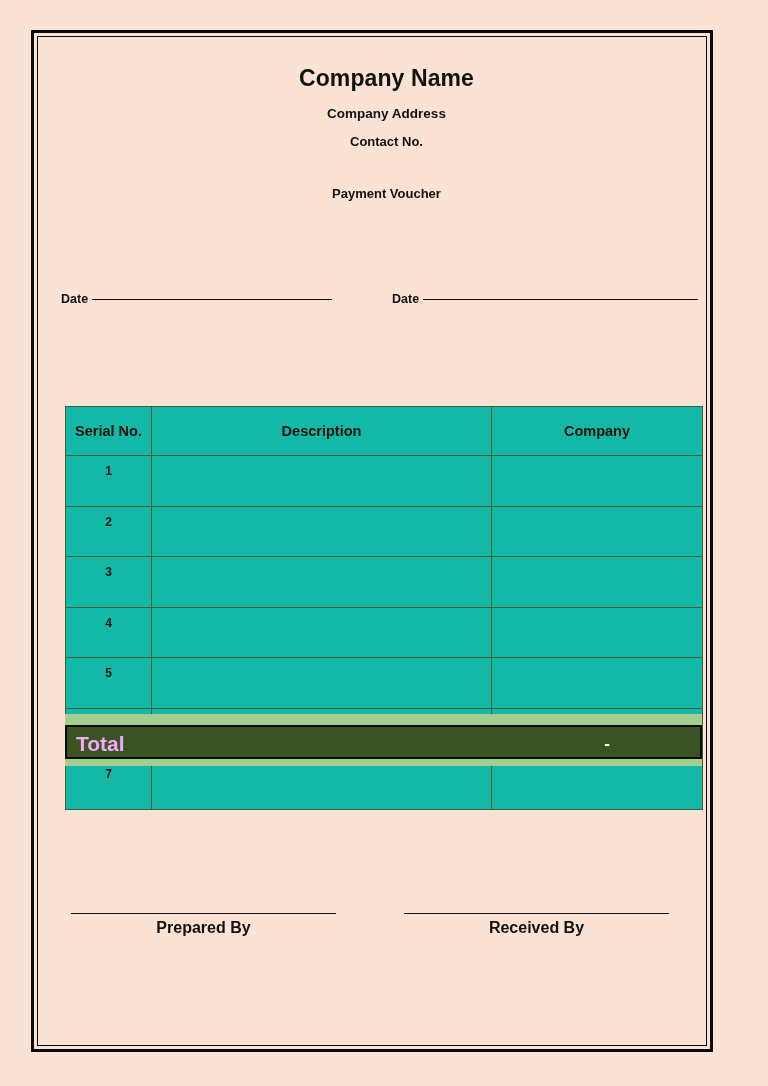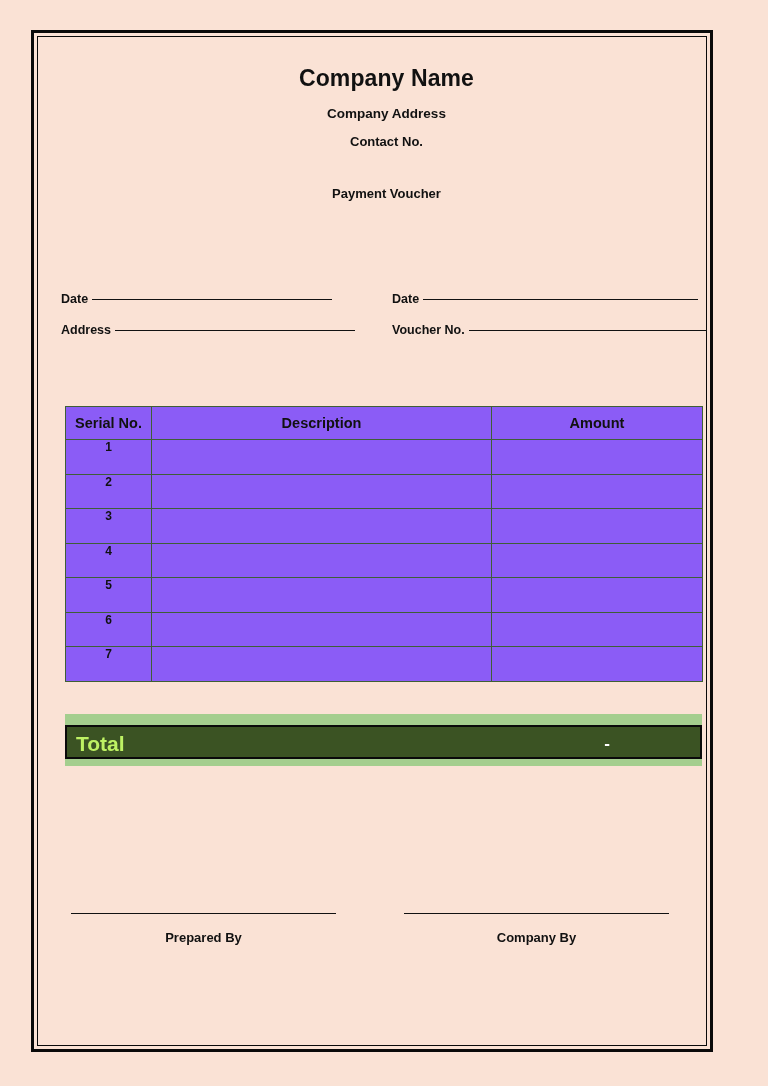--- a/index.html
+++ b/index.html
@@ -128,22 +128,22 @@
   }
   table#voucher-table {
     border-collapse: collapse;
     width: 637px;
     table-layout: fixed;
     background: #a4ce8e;
   }
   table#voucher-table th,
   table#voucher-table td {
     border: 1.3px solid #3f5f36;
-    padding: 0;
-    background: #8b5cf6;
+    padding: 8px;
+    background: #14b8a6;
   }
   table#voucher-table th {
     height: 32px;
     font-size: 14.5px;
     font-weight: bold;
     color: #111111;
     text-align: center;
     vertical-align: middle;
   }
   table#voucher-table td {
@@ -183,21 +183,21 @@
     background: #3b5323;
     border: 2px solid #0a0a0a;
     box-sizing: border-box;
   }
   #total-label {
     position: absolute;
     left: 9px;
     top: 2px;
     font-size: 21px;
     font-weight: bold;
-    color: #bef264;
+    color: #f0abfc;
     line-height: 30px;
   }
   #total-value {
     position: absolute;
     left: 520px;
     top: 2px;
     width: 40px;
     text-align: center;
     font-size: 17px;
     font-weight: bold;
@@ -220,22 +220,22 @@
     text-align: center;
   }
   .sign-block.prepared { left: 37px; }
   .sign-block.received { left: 370px; }
   .sign-line {
     height: 1px;
     border-top: 1.4px solid #111111;
     width: 265px;
   }
   .sign-caption {
-    margin-top: 15px;
-    font-size: 13px;
+    margin-top: 4px;
+    font-size: 16px;
     font-weight: bold;
   }
 </style>
 </head>
 <body>
 
 <div id="page-frame">
   <div id="page-inner">
 
     <div id="letterhead">
@@ -249,44 +249,34 @@
       <div class="field-row row-1">
         <div class="field left">
           <span class="field-label">Date</span>
           <span class="field-line"></span>
         </div>
         <div class="field right">
           <span class="field-label">Date</span>
           <span class="field-line"></span>
         </div>
       </div>
-      <div class="field-row row-2">
-        <div class="field left">
-          <span class="field-label">Address</span>
-          <span class="field-line"></span>
-        </div>
-        <div class="field right">
-          <span class="field-label">Voucher No.</span>
-          <span class="field-line"></span>
-        </div>
-      </div>
     </div>
 
     <div id="voucher-table-wrap">
       <table id="voucher-table">
         <colgroup>
           <col class="col-serial">
           <col class="col-desc">
           <col class="col-amount">
         </colgroup>
         <thead>
           <tr>
             <th>Serial No.</th>
             <th>Description</th>
-            <th>Amount</th>
+            <th>Company</th>
           </tr>
         </thead>
         <tbody id="voucher-tbody">
             <tr>
               <td class="cell-serial">1</td>
               <td class="cell-desc"></td>
               <td class="cell-amount"></td>
             </tr>
             <tr>
               <td class="cell-serial">2</td>
@@ -329,18 +319,18 @@
       <span id="total-value">-</span>
     </div>
 
     <div id="signatures">
       <div class="sign-block prepared">
         <div class="sign-line"></div>
         <div class="sign-caption">Prepared By</div>
       </div>
       <div class="sign-block received">
         <div class="sign-line"></div>
-        <div class="sign-caption">Company By</div>
+        <div class="sign-caption">Received By</div>
       </div>
     </div>
 
   </div>
 </div>
 
 </body></html>

